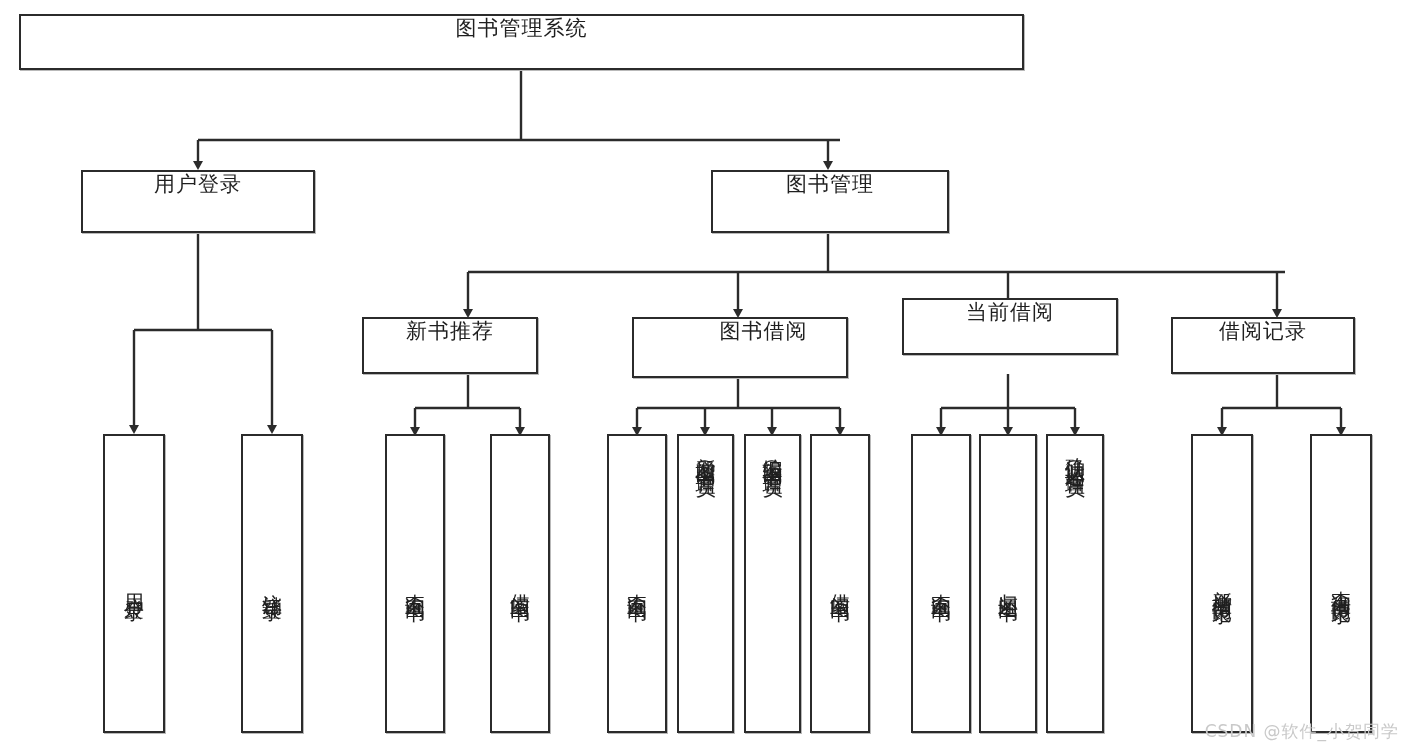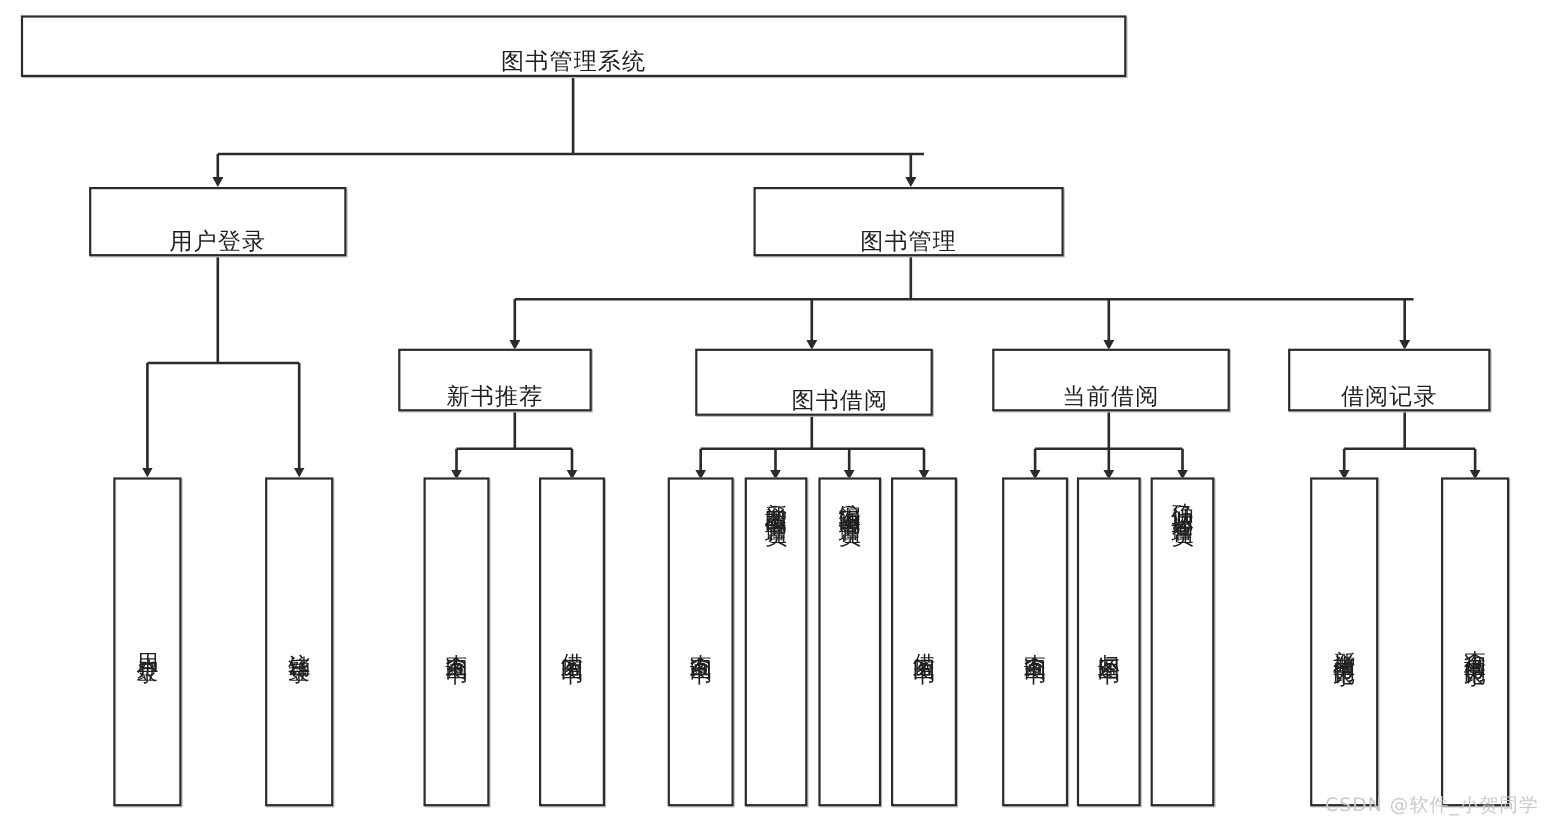--- a/index.html
+++ b/index.html
@@ -13,21 +13,21 @@
     height:747px;
     background:#ffffff;
     overflow:hidden;
   }
   .node{
     position:absolute;
     box-sizing:border-box;
     border:2px solid #2b2b2b;
     background:#ffffff;
     display:flex;
-    align-items:flex-end;
+    align-items:flex-start;
     justify-content:center;
     box-shadow:1px 1px 0 #b9b9b9;
   }
   .node .lbl{
     font-size:21px;
     letter-spacing:1px;
     color:#1f1f1f;
     line-height:1.15;
     white-space:nowrap;
   }
@@ -119,31 +119,31 @@
     </g>
   </svg>
 
   <div class="node" style="left:19px;top:14px;width:1005px;height:56px;">
     <span class="lbl">图书管理系统</span>
   </div>
 
   <div class="node" style="left:81px;top:170px;width:234px;height:63px;">
     <span class="lbl">用户登录</span>
   </div>
-  <div class="node" style="left:685px;top:170px;width:282px;height:63px;">
+  <div class="node" style="left:711px;top:170px;width:238px;height:63px;">
     <span class="lbl">图书管理</span>
   </div>
 
   <div class="node" style="left:362px;top:317px;width:176px;height:57px;">
     <span class="lbl">新书推荐</span>
   </div>
   <div class="node" style="left:632px;top:317px;width:216px;height:61px;padding-left:47px;">
     <span class="lbl">图书借阅</span>
   </div>
-  <div class="node" style="left:902px;top:317px;width:216px;height:57px;">
+  <div class="node" style="left:902px;top:298px;width:216px;height:57px;">
     <span class="lbl">当前借阅</span>
   </div>
   <div class="node" style="left:1171px;top:317px;width:184px;height:57px;font-family:Liberation Serif, serif;">
     <span class="lbl">借阅记录</span>
   </div>
 
   <div class="node leaf" style="left:103px;top:434px;width:62px;height:299px;">
     <span class="lbl">用户登录</span>
   </div>
   <div class="node leaf" style="left:241px;top:434px;width:62px;height:299px;">

